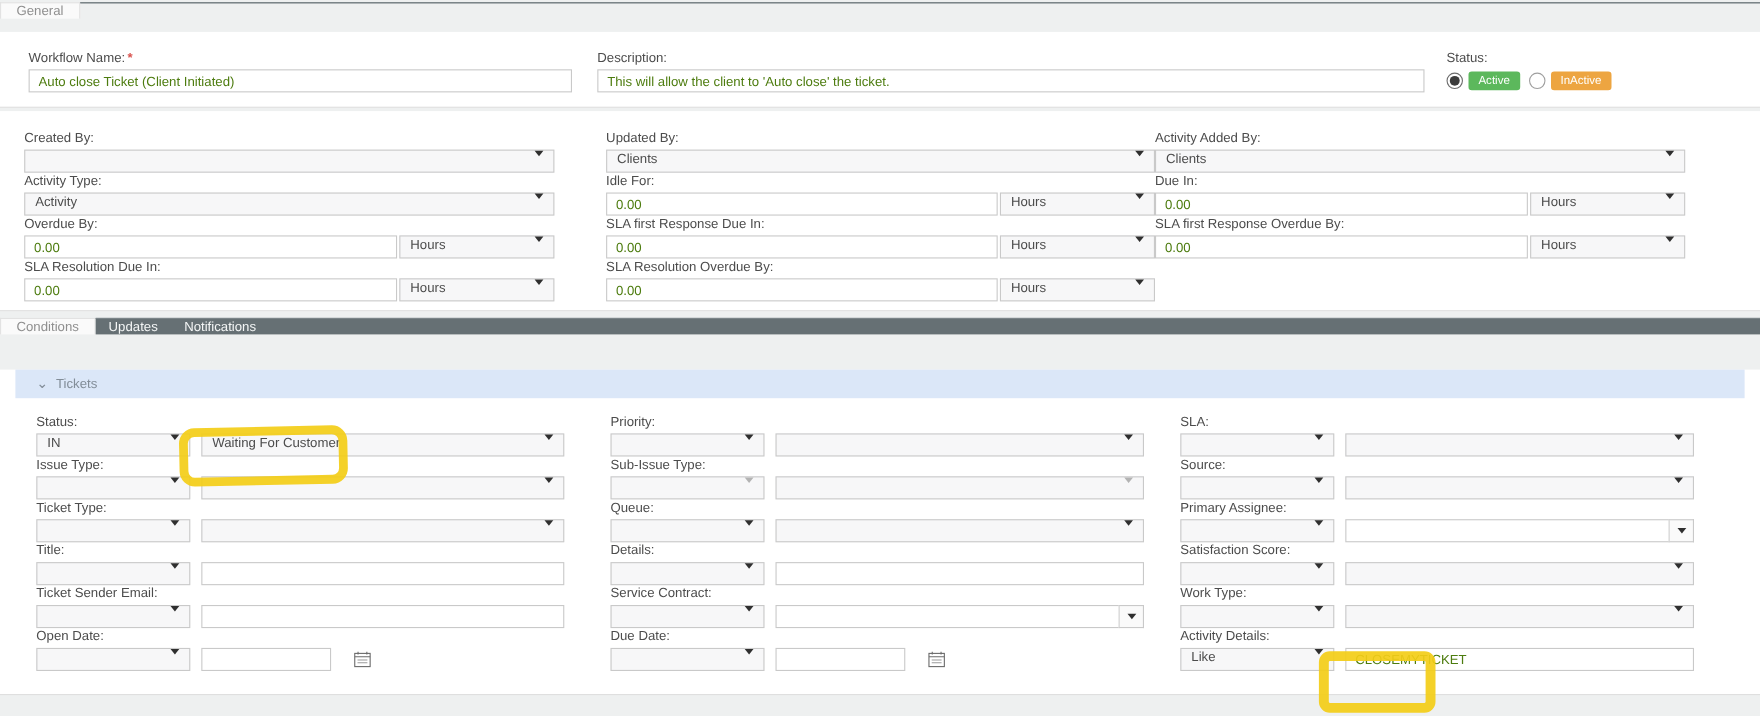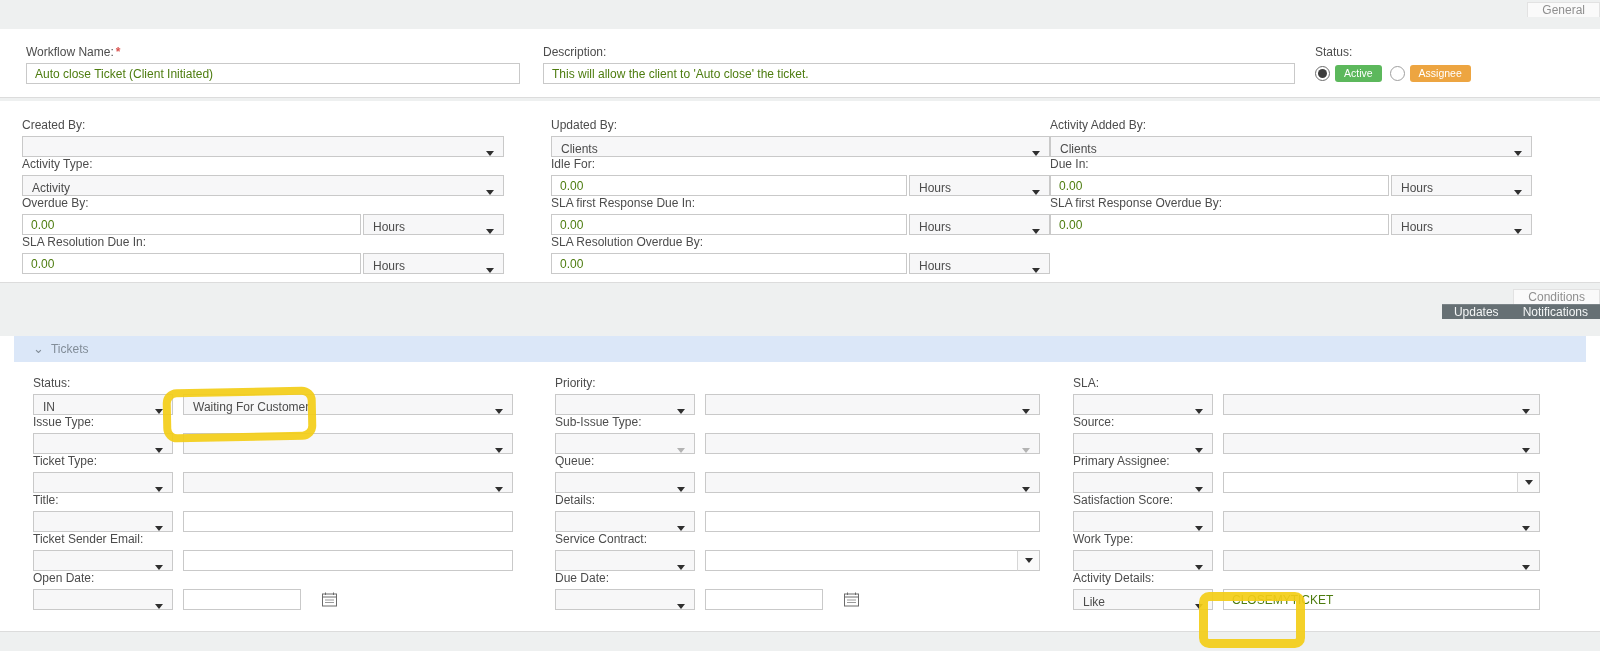--- a/index.html
+++ b/index.html
@@ -4,21 +4,21 @@
 <style>
   * { box-sizing: border-box; margin: 0; padding: 0; }
   html,body { background:#eef0f0; }
   .page{
     position:relative; width:1600px; height:651px;
     background:#eef0f0; overflow:hidden;
     font-family:"Liberation Sans", sans-serif;
     font-size:12px; color:#4c4c4c;
   }
   
-  .tabrow{ display:flex; height:27px; align-items:flex-end;flex-direction:column; }
+  .tabrow{ display:flex; height:27px; align-items:flex-start; }
   .tabrow.first{ margin-top:2px; }
   .tab{
     background:#fafafa; color:#8f8f8f; font-size:12px;
     padding:0 14px; display:flex; align-items:center;
     border:1px solid #e2e2e2; border-bottom:none; white-space:nowrap;
   }
   .tabbar-fill{
     flex:1; background:#667074; display:flex; align-items:center;
     border-top:1px solid #7b8488;
   }
@@ -34,21 +34,21 @@
   .gap3{ height:3px; } .gap6{ height:6px; }
   
   .label{ height:15px; margin-bottom:3px; font-size:12px; color:#4c4c4c; white-space:nowrap; }
   .req{ color:#d9534f; font-weight:bold; margin-left:2px; }
   .txt{
     width:100%; height:21px; border:1px solid #c9c9c9; background:#fff;
     font-family:inherit; font-size:12px; color:#4d7c0f; padding:0 8px; outline:none;
   }
   .dd{
     height:21px; border:1px solid #c9c9c9; background:#f7f7f8;
-    display:flex; align-items:flex-end; justify-content:space-between;
+    display:flex; align-items:flex-start; justify-content:space-between;
     padding:0 9px; width:100%; cursor:default;
   }
   .dd-val{ font-size:12px; color:#4c4c4c; white-space:nowrap; overflow:hidden; }
   .arrow{
     width:0; height:0; flex:0 0 auto; margin-left:6px;
     border-left:4px solid transparent; border-right:4px solid transparent;
     border-top:5px solid #2f2f2f;
   }
   .dd.disabled .arrow{ border-top-color:#b3b3b3; }
   .pair{ display:flex; gap:2px; }
@@ -129,21 +129,21 @@
     <div class="fc-desc">
       <div class="label">Description:</div>
       <input class="txt" value="This will allow the client to 'Auto close' the ticket." style="">
     </div>
     <div class="fc-status">
       <div class="label">Status:</div>
       <div class="status-row">
         <span class="radio checked"></span>
         <span class="badge green">Active</span>
         <span class="radio"></span>
-        <span class="badge orange">Assignee</span>
+        <span class="badge orange">InActive</span>
       </div>
     </div>
   </div>
 
   <div class="gap3"></div>
 
   <div class="panel panel-triggers">
 
     <div class="grow">
       <div class="tg1">

